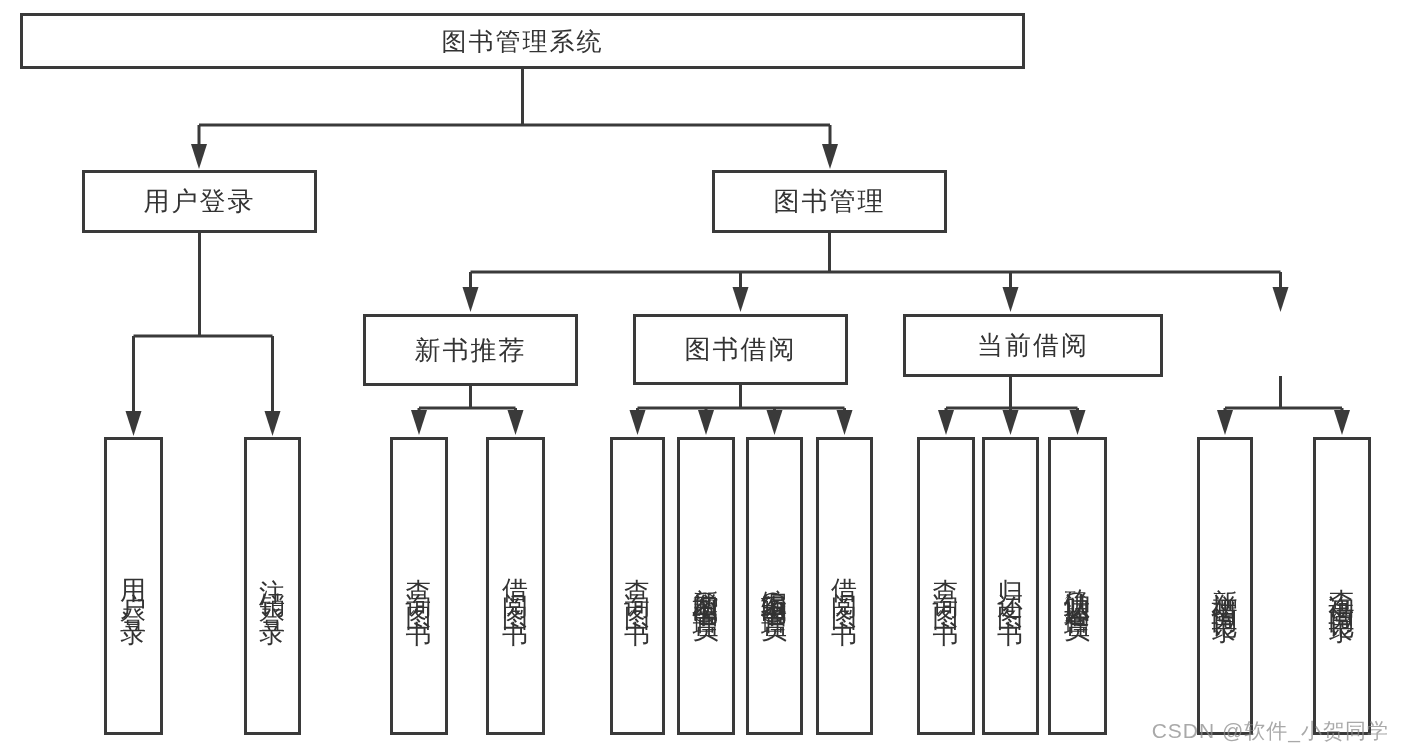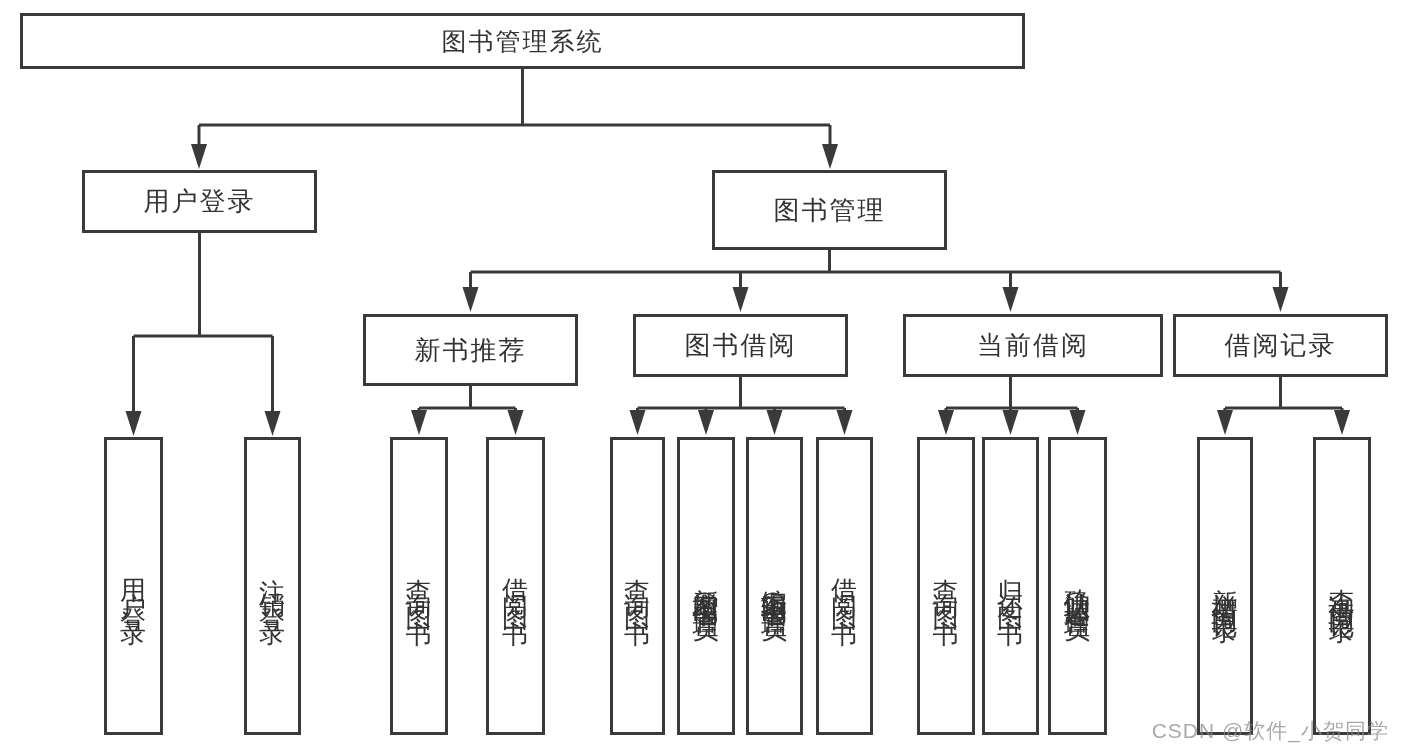--- a/index.html
+++ b/index.html
@@ -108,26 +108,25 @@
       <polygon points="1002.5,410 1018.5,410 1010.5,435"></polygon>
       <polygon points="1069.5,410 1085.5,410 1077.5,435"></polygon>
       <polygon points="1217,410 1233,410 1225,435"></polygon>
       <polygon points="1334,410 1350,410 1342,435"></polygon>
     </g>
   </svg>
 
   <div class="hbox root" style="left:20px; top:13px; width:1005px; height:56px;">图书管理系统</div>
 
   <div class="hbox" style="left:82px; top:170px; width:235px; height:63px;">用户登录</div>
-  <div class="hbox" style="left:712px; top:170px; width:235px; height:80px;">图书管理</div>
+  <div class="hbox" style="left:712px; top:170px; width:235px; height:63px;">图书管理</div>
 
   <div class="hbox" style="left:363px; top:314px; width:215px; height:72px;">新书推荐</div>
-  <div class="hbox" style="left:633px; top:314px; width:215px; height:63px;">图书借阅</div>
+  <div class="hbox" style="left:633px; top:314px; width:215px; height:71px;">图书借阅</div>
   <div class="hbox" style="left:903px; top:314px; width:260px; height:63px;">当前借阅</div>
-  <div class="hbox" style="left:1173px; top:314px; width:215px; height:63px;">借阅记录</div>
 
   <div class="vbox" style="left:104px; width:59px;">
     <span class="vtext ls-wide">用户登录</span>
   </div>
   <div class="vbox" style="left:244px; width:57px;">
     <span class="vtext ls-wide">注销登录</span>
   </div>
 
   <div class="vbox" style="left:390px; width:58px;">
     <span class="vtext ls-wide">查询图书</span>

